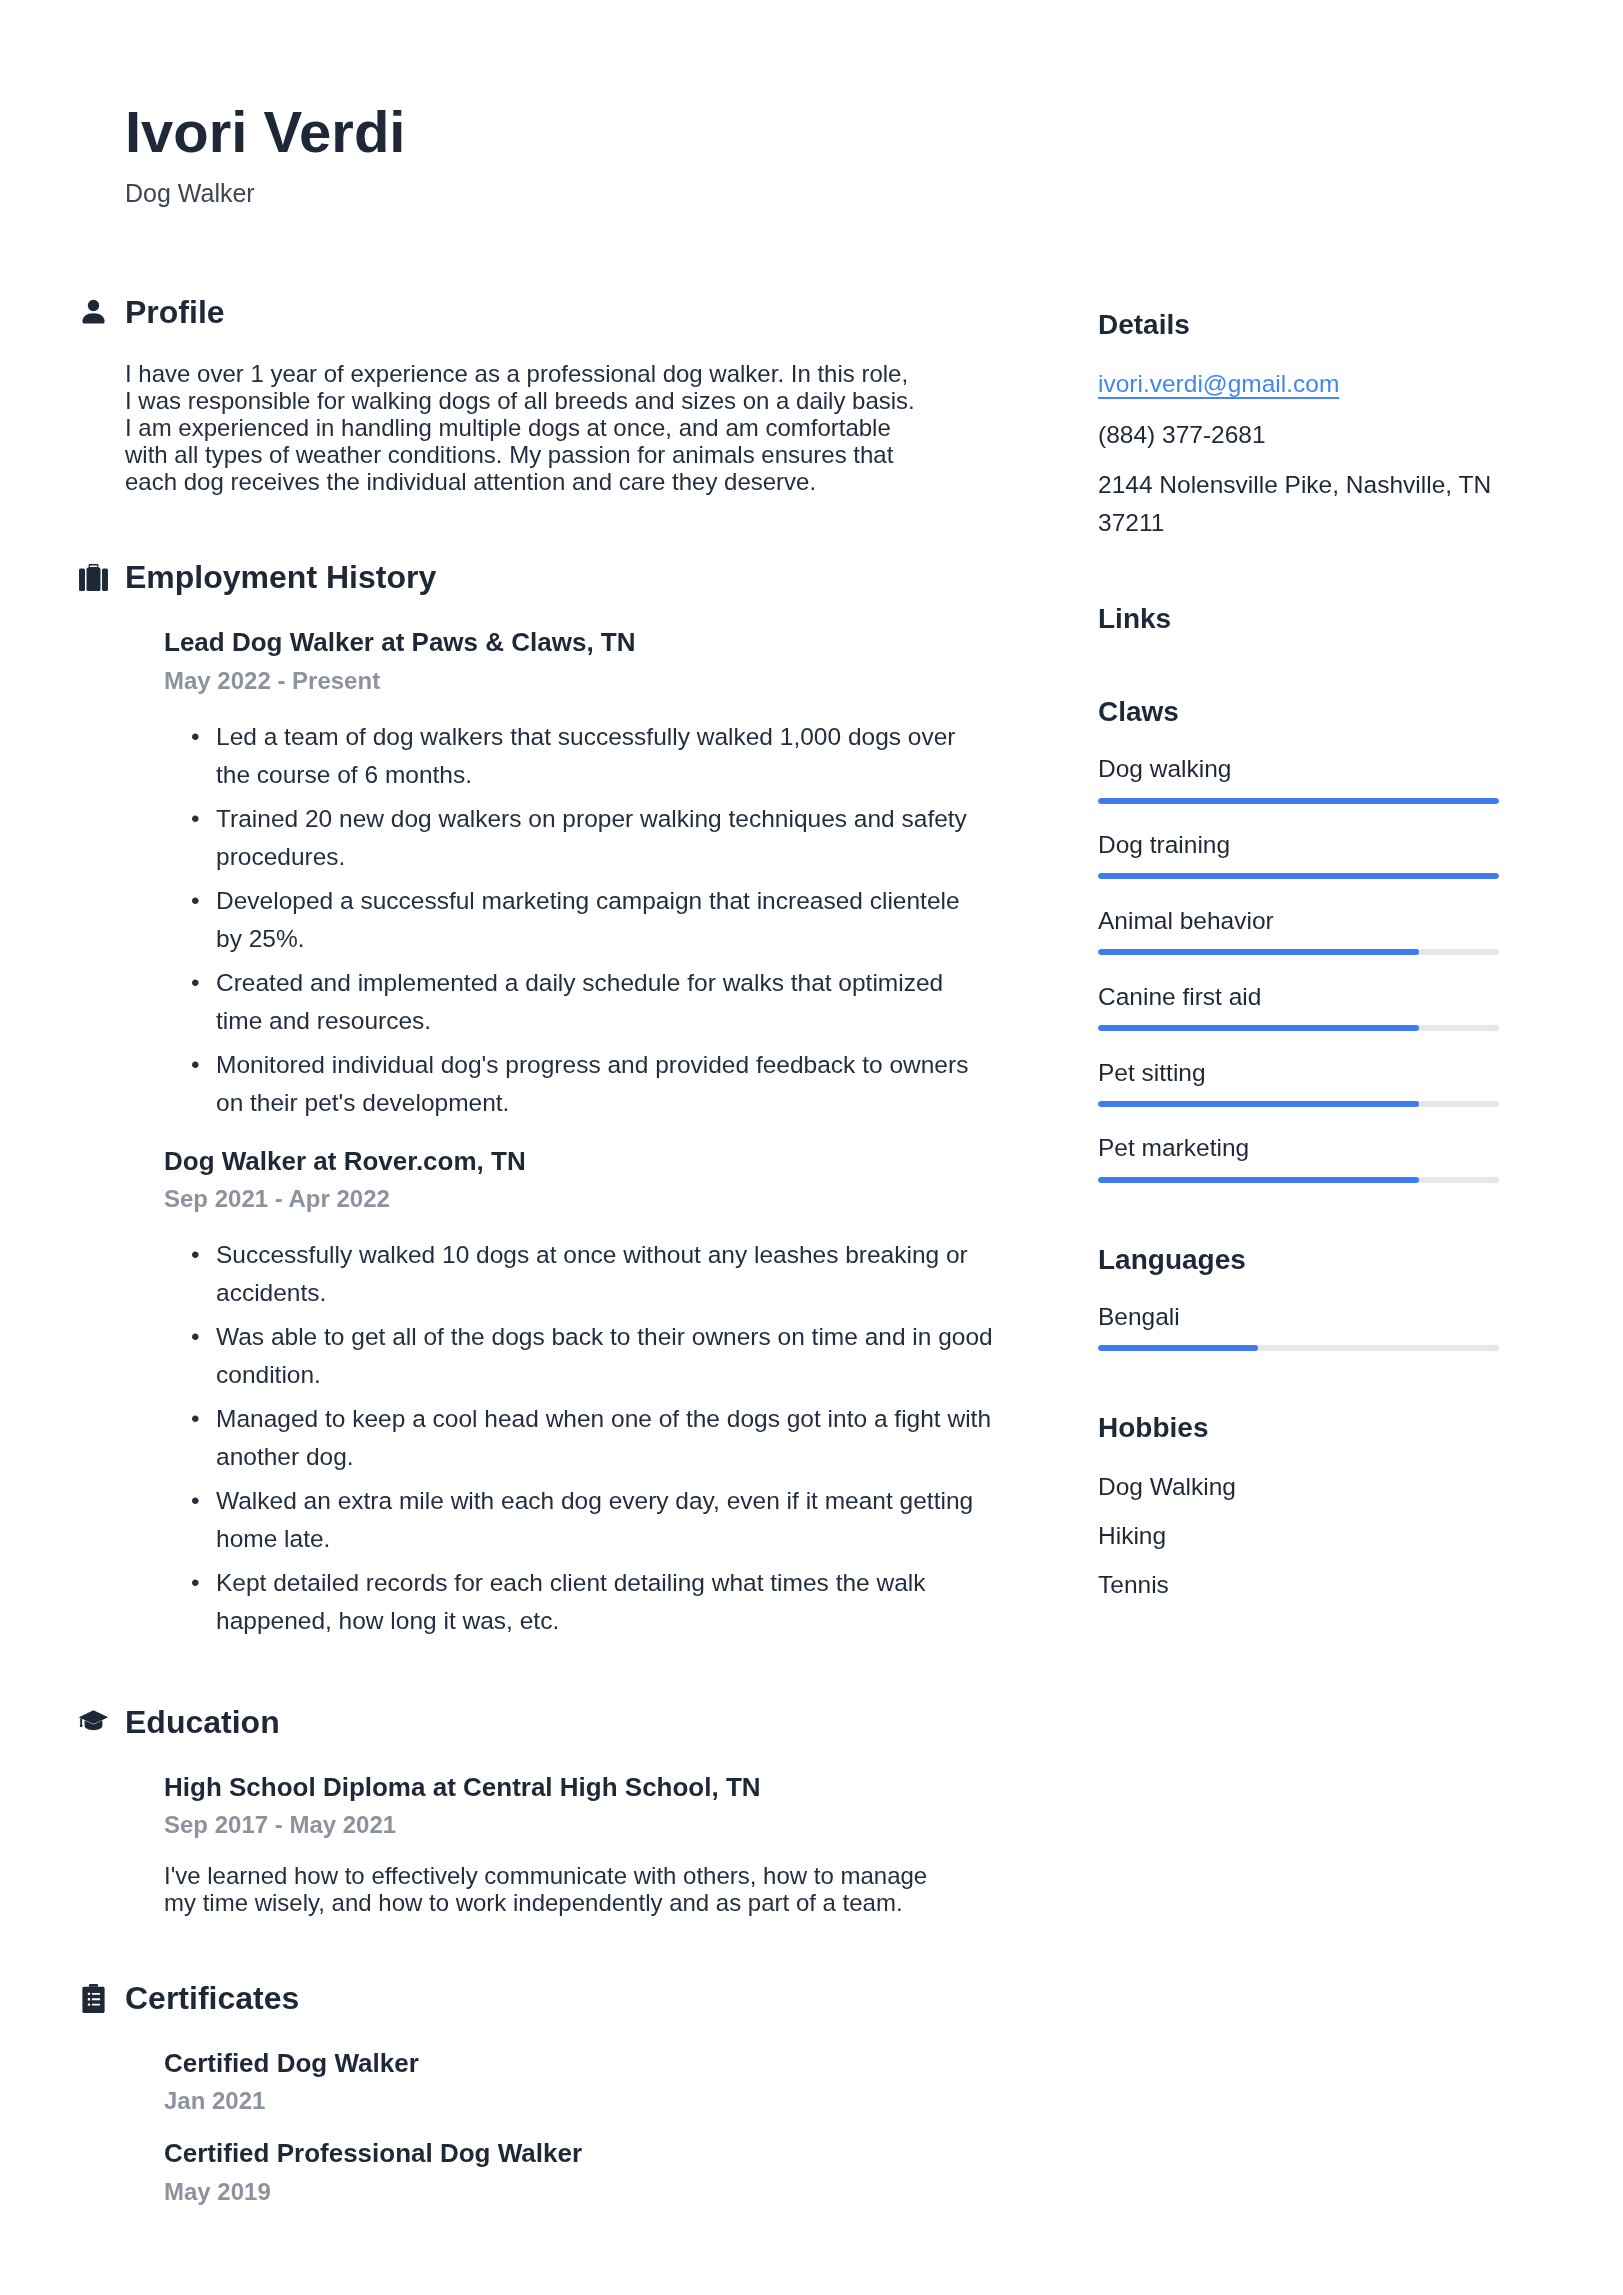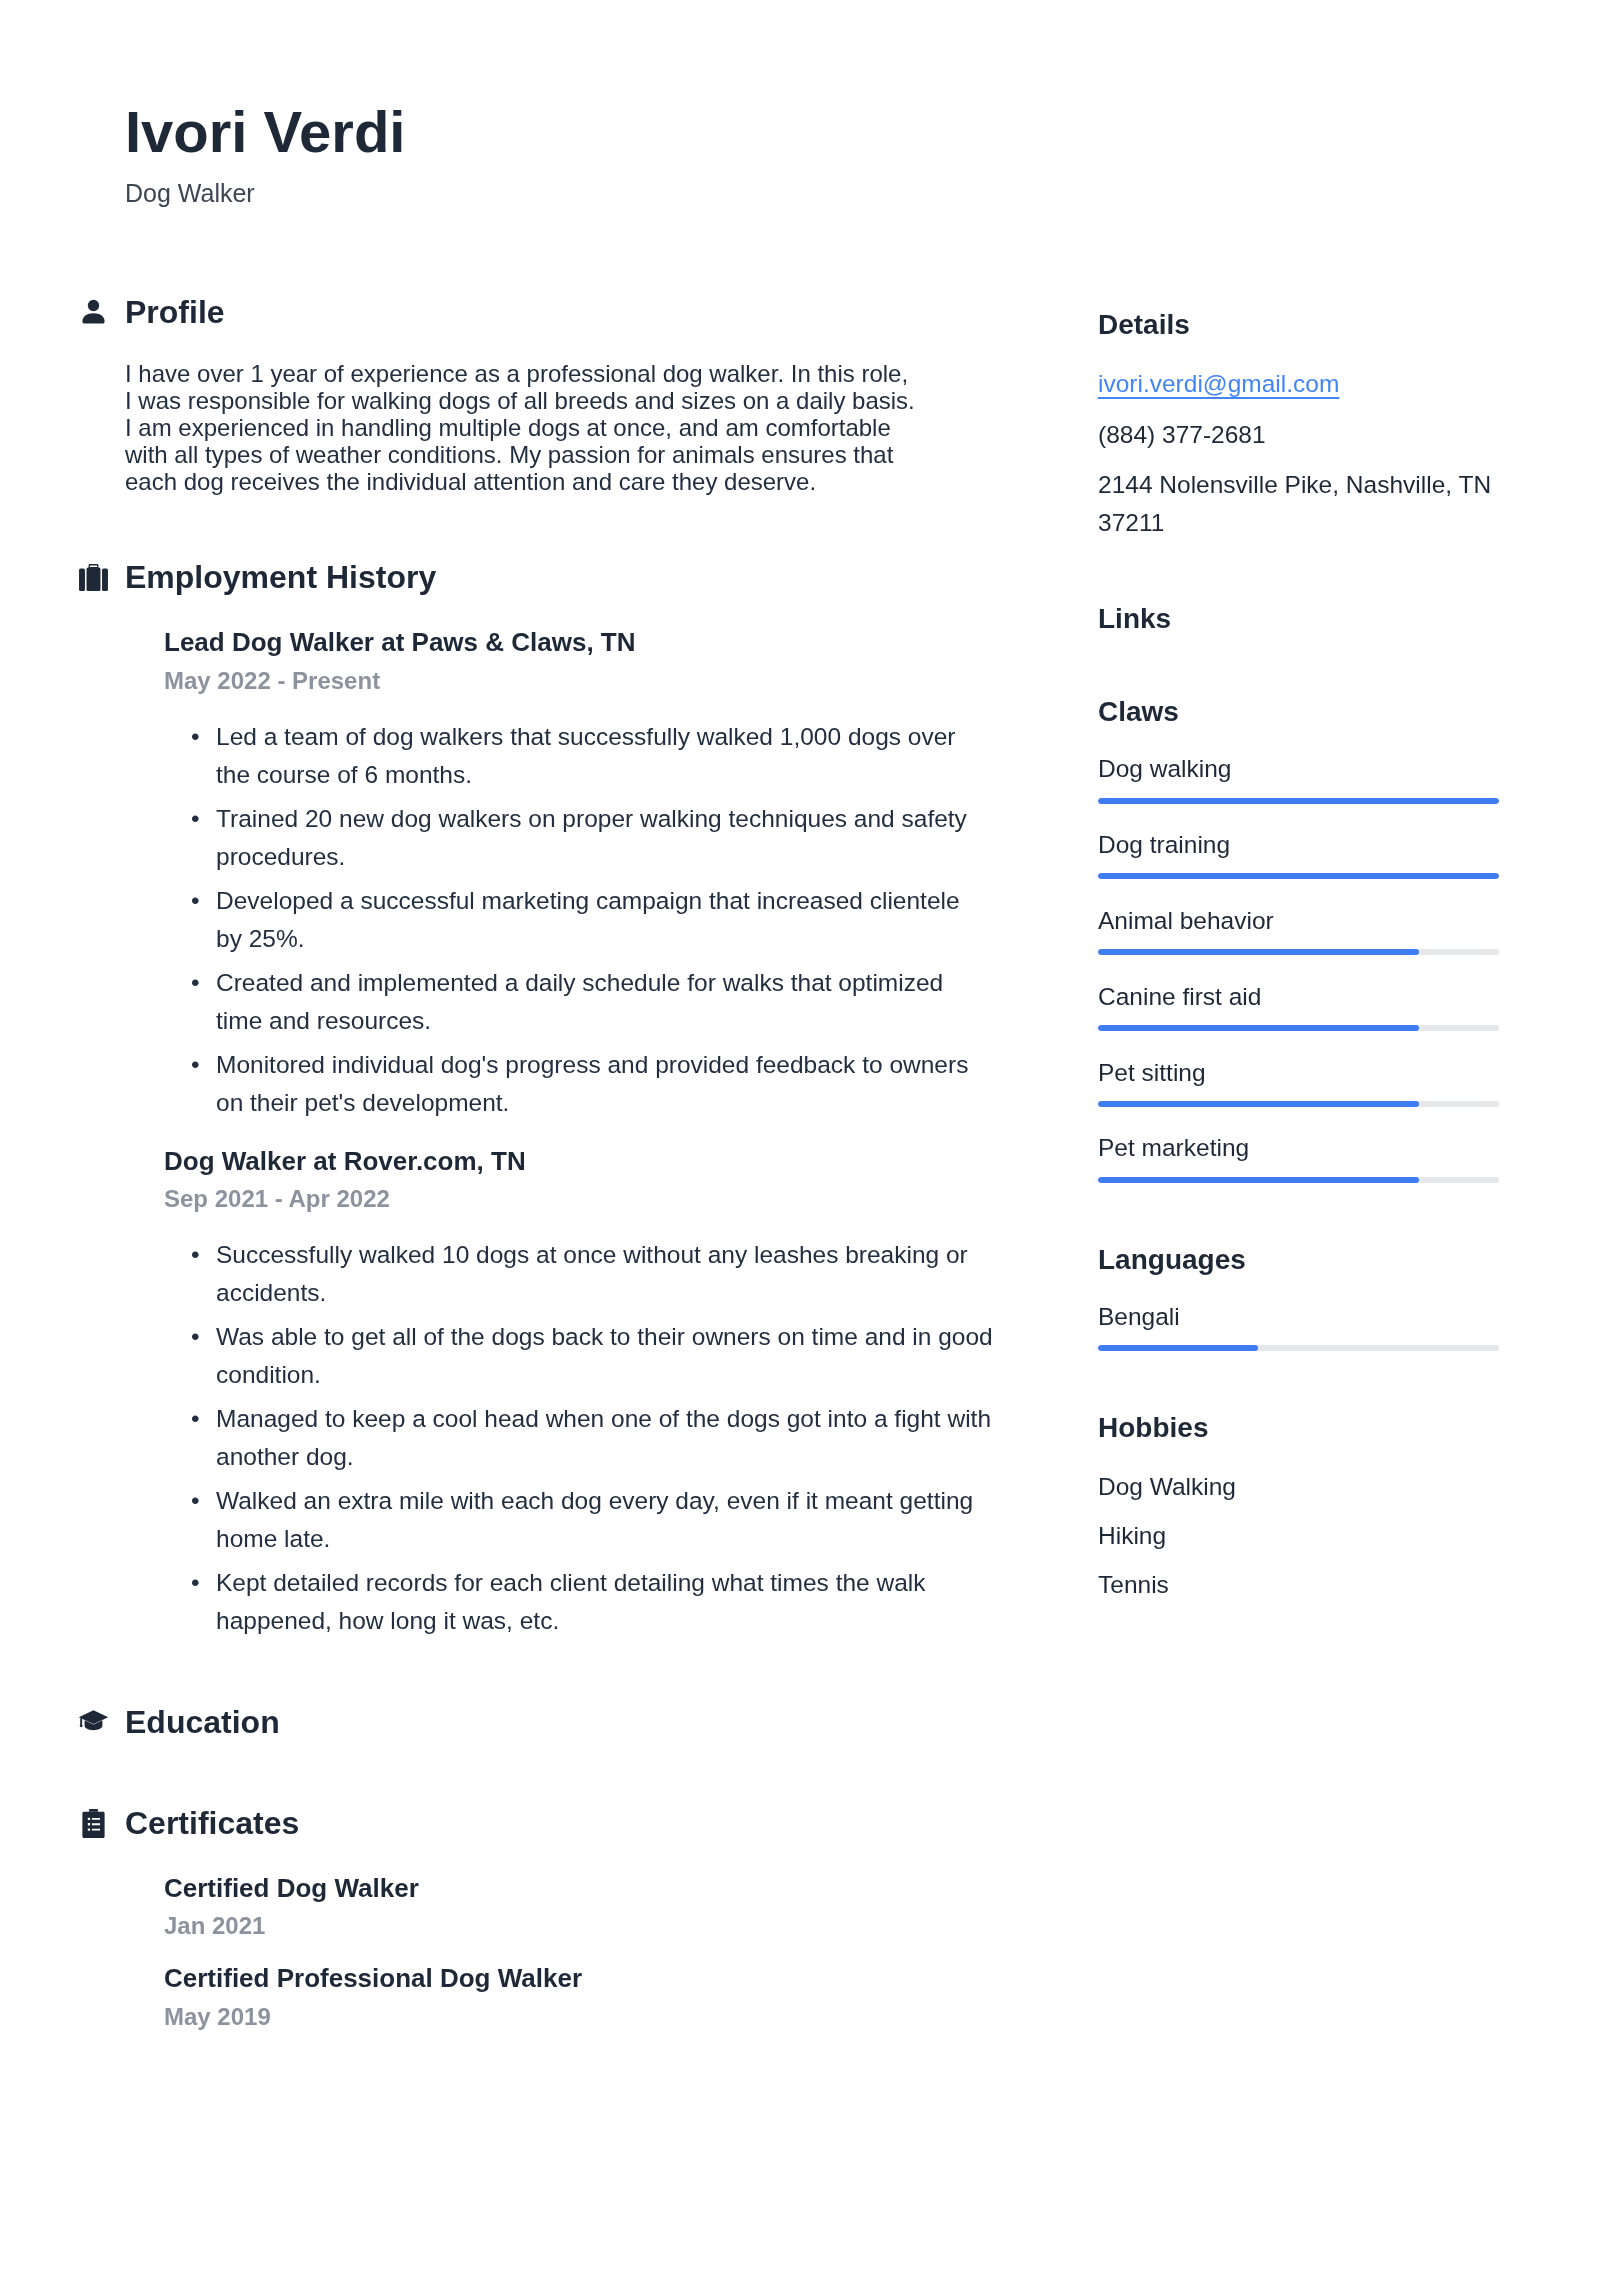--- a/index.html
+++ b/index.html
@@ -135,20 +135,26 @@
         <span class="icon">
           <svg viewBox="0 0 24 24">
               <path d="M12 2.6 23.4 7.9 12 13.2.6 7.9z"></path>
               <path d="M5.1 10.3v4.3c0 1.9 3.1 3.4 6.9 3.4s6.9-1.5 6.9-3.4v-4.3L12 13.5z"></path>
               <rect x="1.7" y="8.6" width="1.5" height="5.4" rx="0.7"></rect>
               <circle cx="2.45" cy="14.6" r="1.1"></circle>
             </svg>
         </span>
         <span>Education</span>
       </div>
+      <div class="entry">
+        <div class="entry-title">High School Diploma at Central High School, TN</div>
+        <div class="entry-dates">Sep 2017 - May 2021</div>
+        <div class="body-text">I've learned how to effectively communicate with others, how to manage
+my time wisely, and how to work independently and as part of a team.</div>
+      </div>
     </div>
 
     <div class="section">
       <div class="section-heading">
         <span class="icon">
           <svg viewBox="0 0 24 24">
               <path d="M9.4 0.8h5.2c.5 0 .9.4.9.9v1.2h-7V1.7c0-.5.4-.9.9-.9z"></path>
               <path d="M4.6 2.9h14.8c.7 0 1.2.5 1.2 1.2v17.9c0 .7-.5 1.2-1.2 1.2H4.6c-.7 0-1.2-.5-1.2-1.2V4.1c0-.7.5-1.2 1.2-1.2zm3 4.6v1.8h1.8V7.5zm3.2.2v1.4h6.3V7.7zm-3.2 4v1.8h1.8v-1.8zm3.2.2v1.4h6.3v-1.4zm-3.2 4v1.8h1.8v-1.8zm3.2.2v1.4h6.3v-1.4z" fill-rule="evenodd"></path>
             </svg>
         </span>

